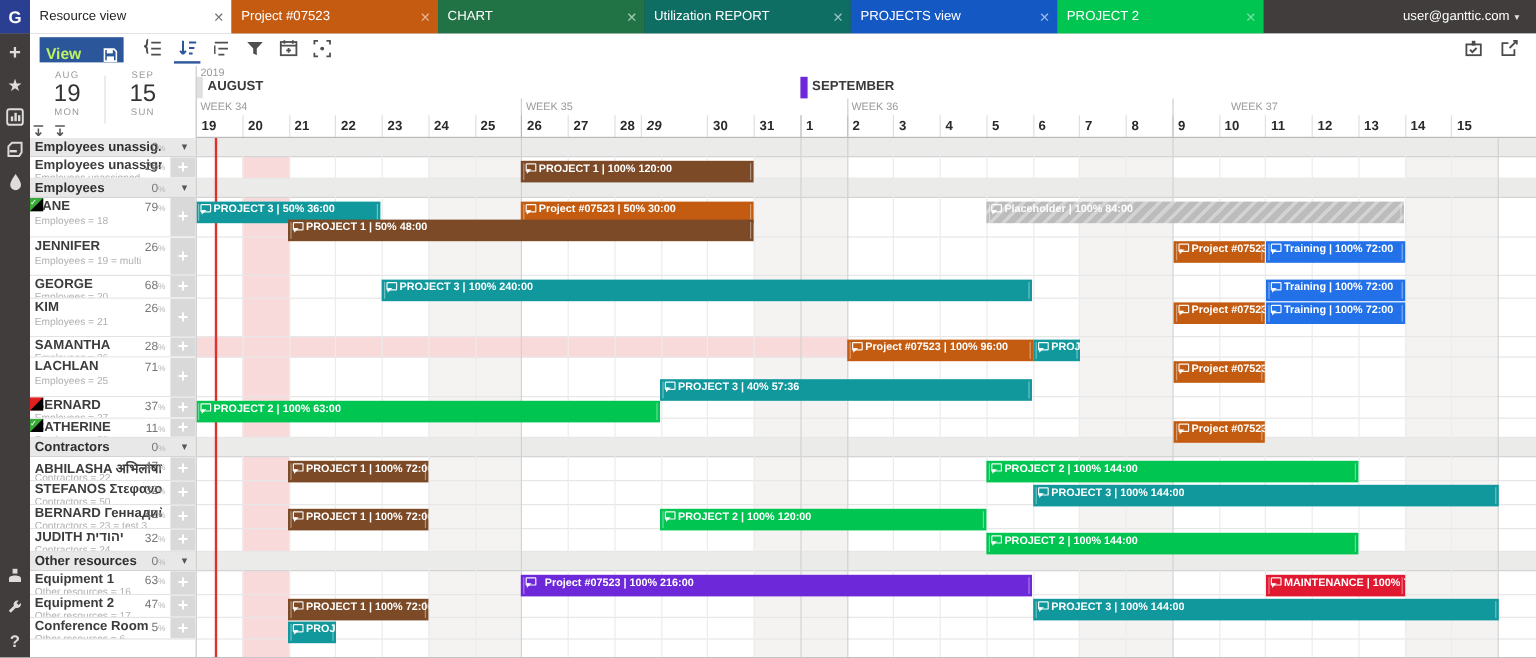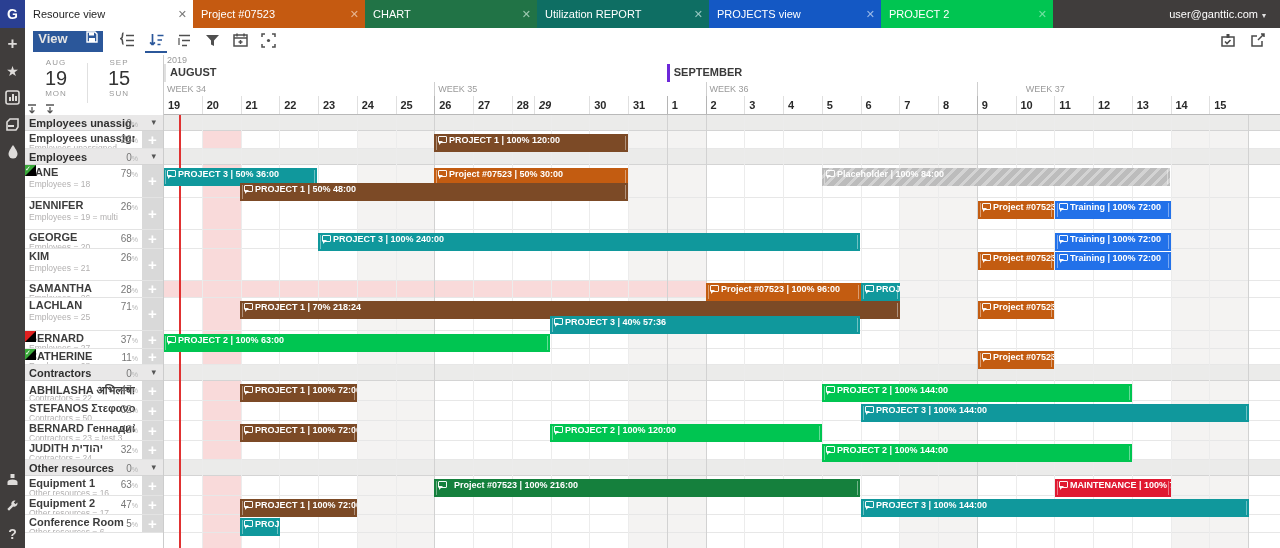--- a/index.html
+++ b/index.html
@@ -14,37 +14,37 @@
   .tab .lbl{flex:1;overflow:hidden;white-space:nowrap;}
   .tab .x{font-size:11px;margin-left:6px;opacity:.8;}
   #useremail{position:absolute;right:14px;top:0;height:28px;line-height:28px;color:#fff;font-size:11px;}
   #useremail .car{font-size:8px;opacity:.85;margin-left:4px;}
   
   #side{position:absolute;left:0;top:28px;width:25px;height:520px;background:#403d3c;}
   .sicon{position:absolute;left:0;width:25px;height:22px;color:#dedcda;text-align:center;}
   .sicon svg{display:block;margin:2px auto 0;}
   
   #toolbar{position:absolute;left:25px;top:28px;width:1255px;height:27px;background:#fff;}
-  #viewbtn{position:absolute;left:8px;top:3px;width:70px;height:21px;background:#2b579a;color:#e5e5e5;
-           font-weight:bold;font-size:13px;display:flex;align-items:flex-start;justify-content:center;gap:18px;}
+  #viewbtn{position:absolute;left:8px;top:3px;width:70px;height:21px;background:#2b579a;color:#bef264;
+           font-weight:bold;font-size:13px;display:flex;align-items:flex-end;justify-content:center;gap:18px;}
   .ticon{position:absolute;top:4px;width:22px;height:19px;}
   .ticon svg{display:block;margin:0 auto;}
   .ticon.active{border-bottom:2px solid #2b579a;}
   .tricon{position:absolute;top:4px;width:20px;height:18px;}
   
   #dates{position:absolute;left:25px;top:55px;width:138px;height:60px;background:#fff;display:flex;}
   .dcell{width:62px;text-align:center;padding-top:3px;}
   .dsep{width:1px;height:40px;background:#e0e0e0;margin-top:8px;}
   .dmon,.ddow{font-size:8px;color:#9a9a9a;letter-spacing:1px;}
   .dnum{font-size:20px;color:#333;line-height:22px;}
   #collapse-icons{position:absolute;left:27px;top:104px;display:flex;gap:8px;}
   
   #tlheader{position:absolute;left:163px;top:55px;width:1117px;height:60px;background:#fff;overflow:hidden;}
   #yearlbl{position:absolute;left:4px;top:0px;font-size:9px;color:#9a9a9a;}
-  .monlbl{position:absolute;top:9px;font-size:11px;font-weight:bold;color:#3a3a3a;border-left:3px solid #6d28d9;padding:2px 0 0 4px;height:16px;}
+  .monlbl{position:absolute;top:9px;font-size:11px;font-weight:bold;color:#3a3a3a;border-left:6px solid #6d28d9;padding:2px 0 0 4px;height:16px;}
   .weeklbl{position:absolute;top:27px;font-size:9px;color:#9a9a9a;border-left:1px solid #cfcfcf;padding:2px 0 0 3px;height:12px;}
   .daylbl{position:absolute;top:41px;font-size:11px;font-weight:bold;color:#2a2a2a;border-left:1px solid #e0e0e0;
           box-sizing:border-box;padding:3px 0 0 4px;height:19px;}
   #tlheader .hbot{position:absolute;left:0;bottom:0;width:1117px;height:1px;background:#b9b9b9;}
   #vline-panel{position:absolute;left:163px;top:55px;width:1px;height:493px;background:#cccccc;z-index:30;}
   
   #panel{position:absolute;left:25px;top:115px;width:138px;height:433px;background:#fff;}
   .prow{position:absolute;left:0;width:138px;box-sizing:border-box;border-bottom:1px solid #e3e3e3;background:#fff;overflow:hidden;}
   .prow.group{background:#e9e8e8;border-bottom:1px solid #d4d4d4;}
   .rname{position:absolute;left:4px;top:1px;font-size:11px;font-weight:bold;color:#3c3c3c;white-space:nowrap;width:106px;overflow:hidden;}
@@ -469,31 +469,30 @@
       <div class="bar hatch" style="left: 659px; top: 53px; width: 348px;"><span class="bub"></span><span>Placeholder | 100% 84:00</span></div>
       <div class="bar" style="left: 77px; top: 68px; width: 388px; background: rgb(124, 74, 38);"><span class="bub"></span><span>PROJECT 1 | 50% 48:00</span></div>
       <div class="bar" style="left: 815px; top: 86px; width: 76px; background: rgb(195, 92, 17);"><span class="bub"></span><span>Project #07523 | ...</span></div>
       <div class="bar" style="left: 892px; top: 86px; width: 116px; background: rgb(34, 113, 233);"><span class="bub"></span><span>Training | 100% 72:00</span></div>
       <div class="bar" style="left: 155px; top: 118px; width: 542px; background: rgb(16, 152, 156);"><span class="bub"></span><span>PROJECT 3 | 100% 240:00</span></div>
       <div class="bar" style="left: 892px; top: 118px; width: 116px; background: rgb(34, 113, 233);"><span class="bub"></span><span>Training | 100% 72:00</span></div>
       <div class="bar" style="left: 815px; top: 137px; width: 76px; background: rgb(195, 92, 17);"><span class="bub"></span><span>Project #07523 | ...</span></div>
       <div class="bar" style="left: 892px; top: 137px; width: 116px; background: rgb(34, 113, 233);"><span class="bub"></span><span>Training | 100% 72:00</span></div>
       <div class="bar" style="left: 543px; top: 168px; width: 155px; background: rgb(195, 92, 17);"><span class="bub"></span><span>Project #07523 | 100% 96:00</span></div>
       <div class="bar" style="left: 698px; top: 168px; width: 39px; background: rgb(16, 152, 156);"><span class="bub"></span><span>PROJ...</span></div>
-      <div class="bar" style="left: 77px; top: 186px; width: 660px; background: rgb(124, 74, 38);"><span class="bub"></span><span>PROJECT 1 | 70% 218:24</span></div>
       <div class="bar" style="left: 815px; top: 186px; width: 76px; background: rgb(195, 92, 17);"><span class="bub"></span><span>Project #07523 | ...</span></div>
       <div class="bar" style="left: 387px; top: 201px; width: 310px; background: rgb(16, 152, 156);"><span class="bub"></span><span>PROJECT 3 | 40% 57:36</span></div>
       <div class="bar" style="left: 0px; top: 219px; width: 387px; background: rgb(0, 197, 81);"><span class="bub"></span><span>PROJECT 2 | 100% 63:00</span></div>
       <div class="bar" style="left: 815px; top: 236px; width: 76px; background: rgb(195, 92, 17);"><span class="bub"></span><span>Project #07523 | ...</span></div>
       <div class="bar" style="left: 77px; top: 269px; width: 117px; background: rgb(124, 74, 38);"><span class="bub"></span><span>PROJECT 1 | 100% 72:00</span></div>
       <div class="bar" style="left: 659px; top: 269px; width: 310px; background: rgb(0, 197, 81);"><span class="bub"></span><span>PROJECT 2 | 100% 144:00</span></div>
       <div class="bar" style="left: 698px; top: 289px; width: 388px; background: rgb(16, 152, 156);"><span class="bub"></span><span>PROJECT 3 | 100% 144:00</span></div>
       <div class="bar" style="left: 77px; top: 309px; width: 117px; background: rgb(124, 74, 38);"><span class="bub"></span><span>PROJECT 1 | 100% 72:00</span></div>
       <div class="bar" style="left: 387px; top: 309px; width: 272px; background: rgb(0, 197, 81);"><span class="bub"></span><span>PROJECT 2 | 100% 120:00</span></div>
       <div class="bar" style="left: 659px; top: 329px; width: 310px; background: rgb(0, 197, 81);"><span class="bub"></span><span>PROJECT 2 | 100% 144:00</span></div>
-      <div class="bar" style="left: 271px; top: 364px; width: 426px; background: #15803d; padding-left: 20px;"><span class="bub"></span><span>Project #07523 | 100% 216:00</span></div>
+      <div class="bar" style="left: 271px; top: 364px; width: 426px; background: #6d28d9; padding-left: 20px;"><span class="bub"></span><span>Project #07523 | 100% 216:00</span></div>
       <div class="bar" style="left: 892px; top: 364px; width: 116px; background: rgb(224, 25, 49);"><span class="bub"></span><span>MAINTENANCE | 100% 72:00</span></div>
       <div class="bar" style="left: 77px; top: 384px; width: 117px; background: rgb(124, 74, 38);"><span class="bub"></span><span>PROJECT 1 | 100% 72:00</span></div>
       <div class="bar" style="left: 698px; top: 384px; width: 388px; background: rgb(16, 152, 156);"><span class="bub"></span><span>PROJECT 3 | 100% 144:00</span></div>
       <div class="bar" style="left: 77px; top: 403px; width: 40px; background: rgb(16, 152, 156);"><span class="bub"></span><span>PROJ...</span></div>
     </div>
 
 </div>
 
 </body></html>

